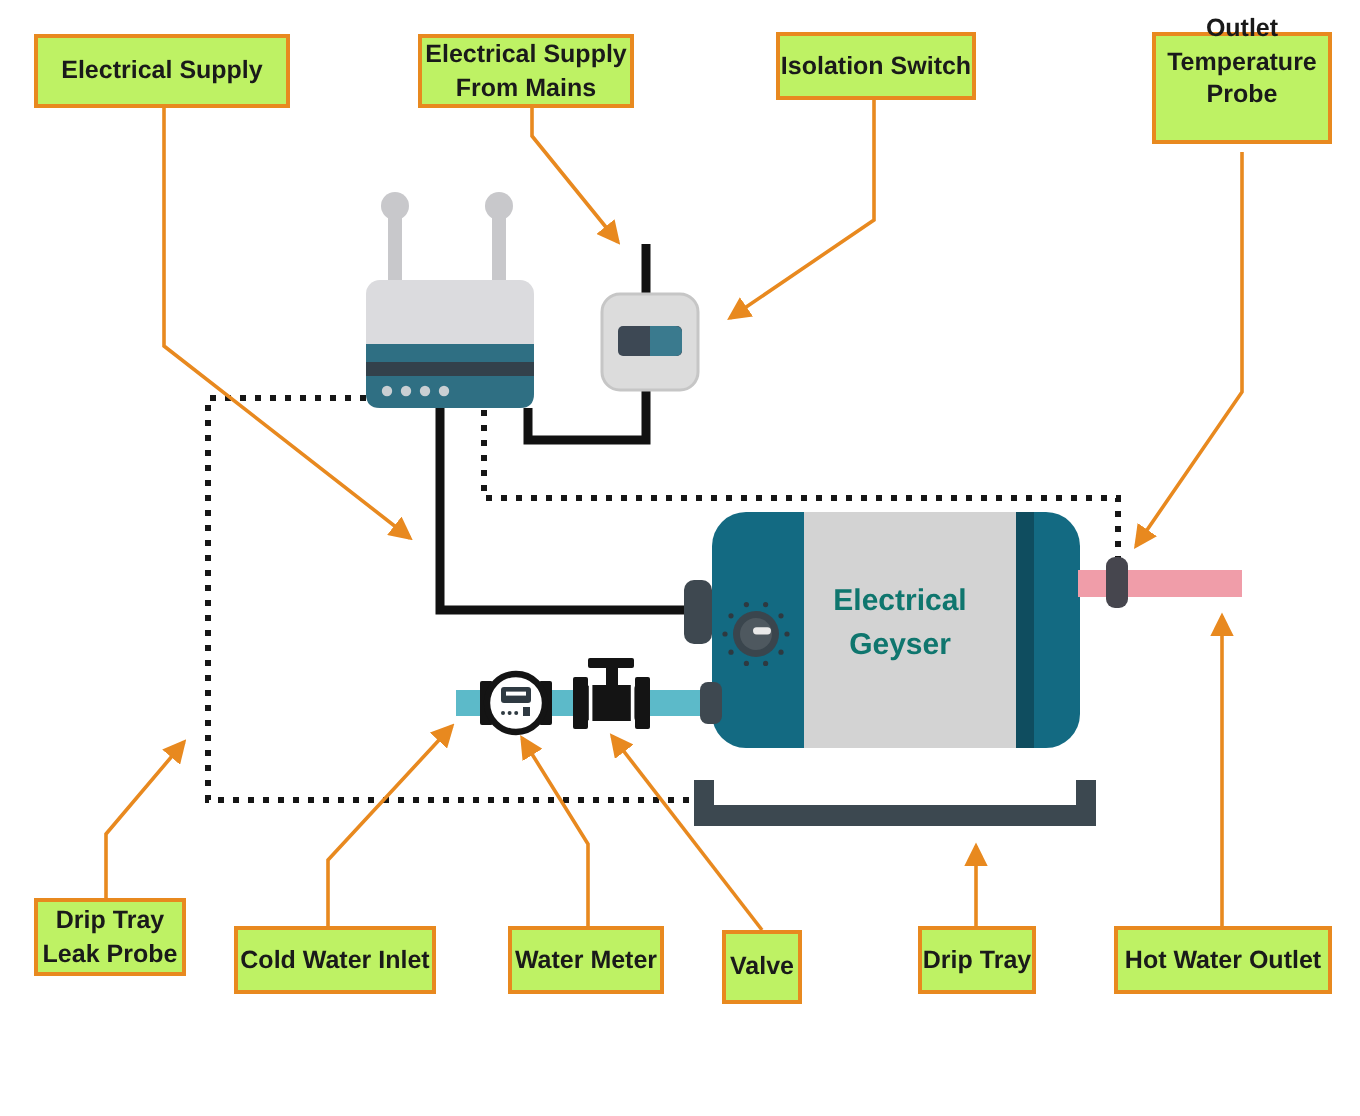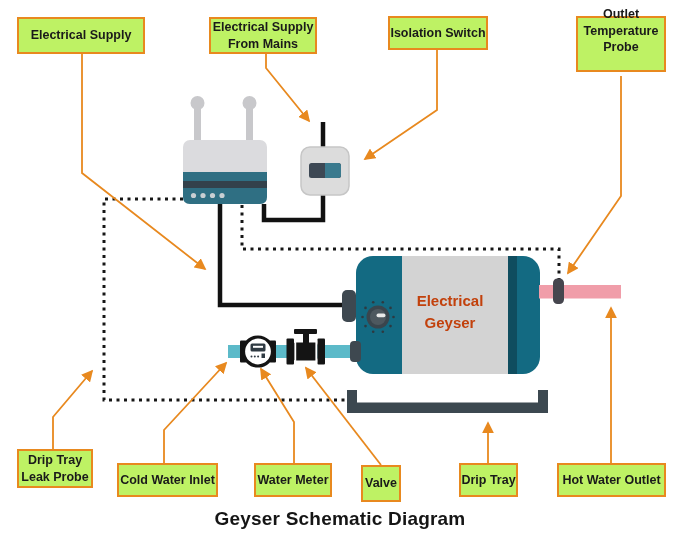--- a/index.html
+++ b/index.html
@@ -20,21 +20,21 @@
   #lbl-isolation{left:388px;top:16px;width:100px;height:23px;text-align:center;}
   #lbl-probe{left:576px;top:16px;width:90px;height:56px;justify-content:flex-end;}
   #lbl-leak{left:17px;top:449px;width:76px;height:39px;}
   #lbl-cold{left:117px;top:463px;width:101px;height:25px;}
   #lbl-meter{left:254px;top:463px;width:78px;height:25px;}
   #lbl-valve{left:361px;top:465px;width:40px;height:37px;}
   #lbl-dtray{left:459px;top:463px;width:59px;height:25px;}
   #lbl-hot{left:557px;top:463px;width:109px;height:25px;}
   #geyser-text{
     position:absolute;left:402px;top:290px;width:96px;z-index:4;
-    text-align:center;font-weight:bold;font-size:15px;line-height:1.45;color:#c2410c;
+    text-align:center;font-weight:bold;font-size:15px;line-height:1.45;color:#0f766e;
   }
   #diagram-title{
     position:absolute;left:0;top:508px;width:680px;z-index:5;
     text-align:center;font-weight:bold;font-size:19px;color:#151515;letter-spacing:.2px;
   }
 </style>
 </head>
 <body>
 
 <div id="stage">
@@ -172,14 +172,13 @@
   </div>
   <div class="lbl" id="lbl-hot">
     <div>Hot Water Outlet</div>
   </div>
 
   <div id="geyser-text">
     <div>Electrical</div>
     <div>Geyser</div>
   </div>
 
-  <div id="diagram-title">Geyser Schematic Diagram</div>
 </div>
 
 </body></html>

